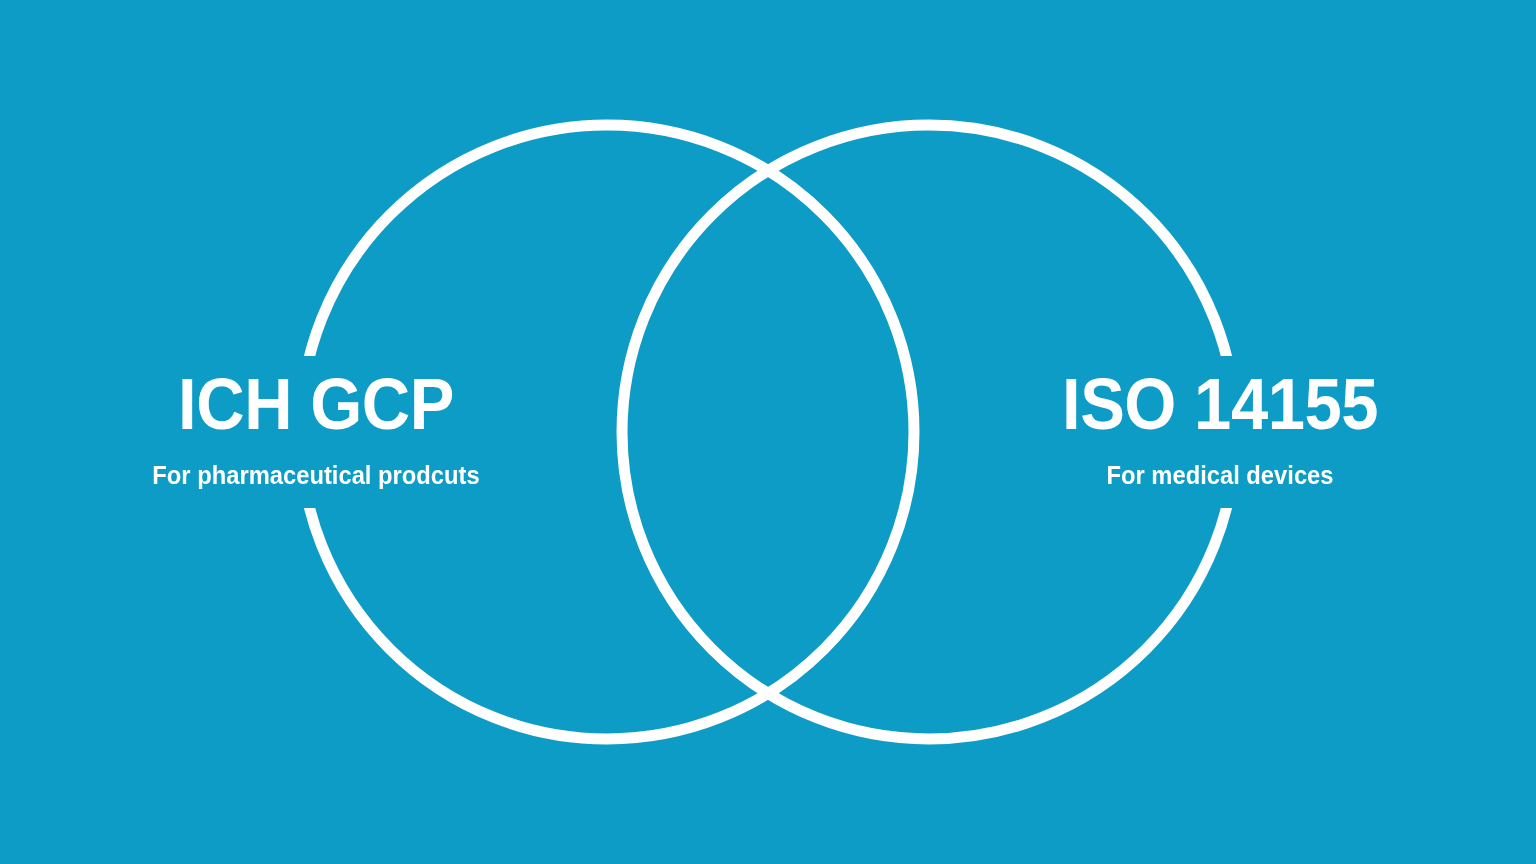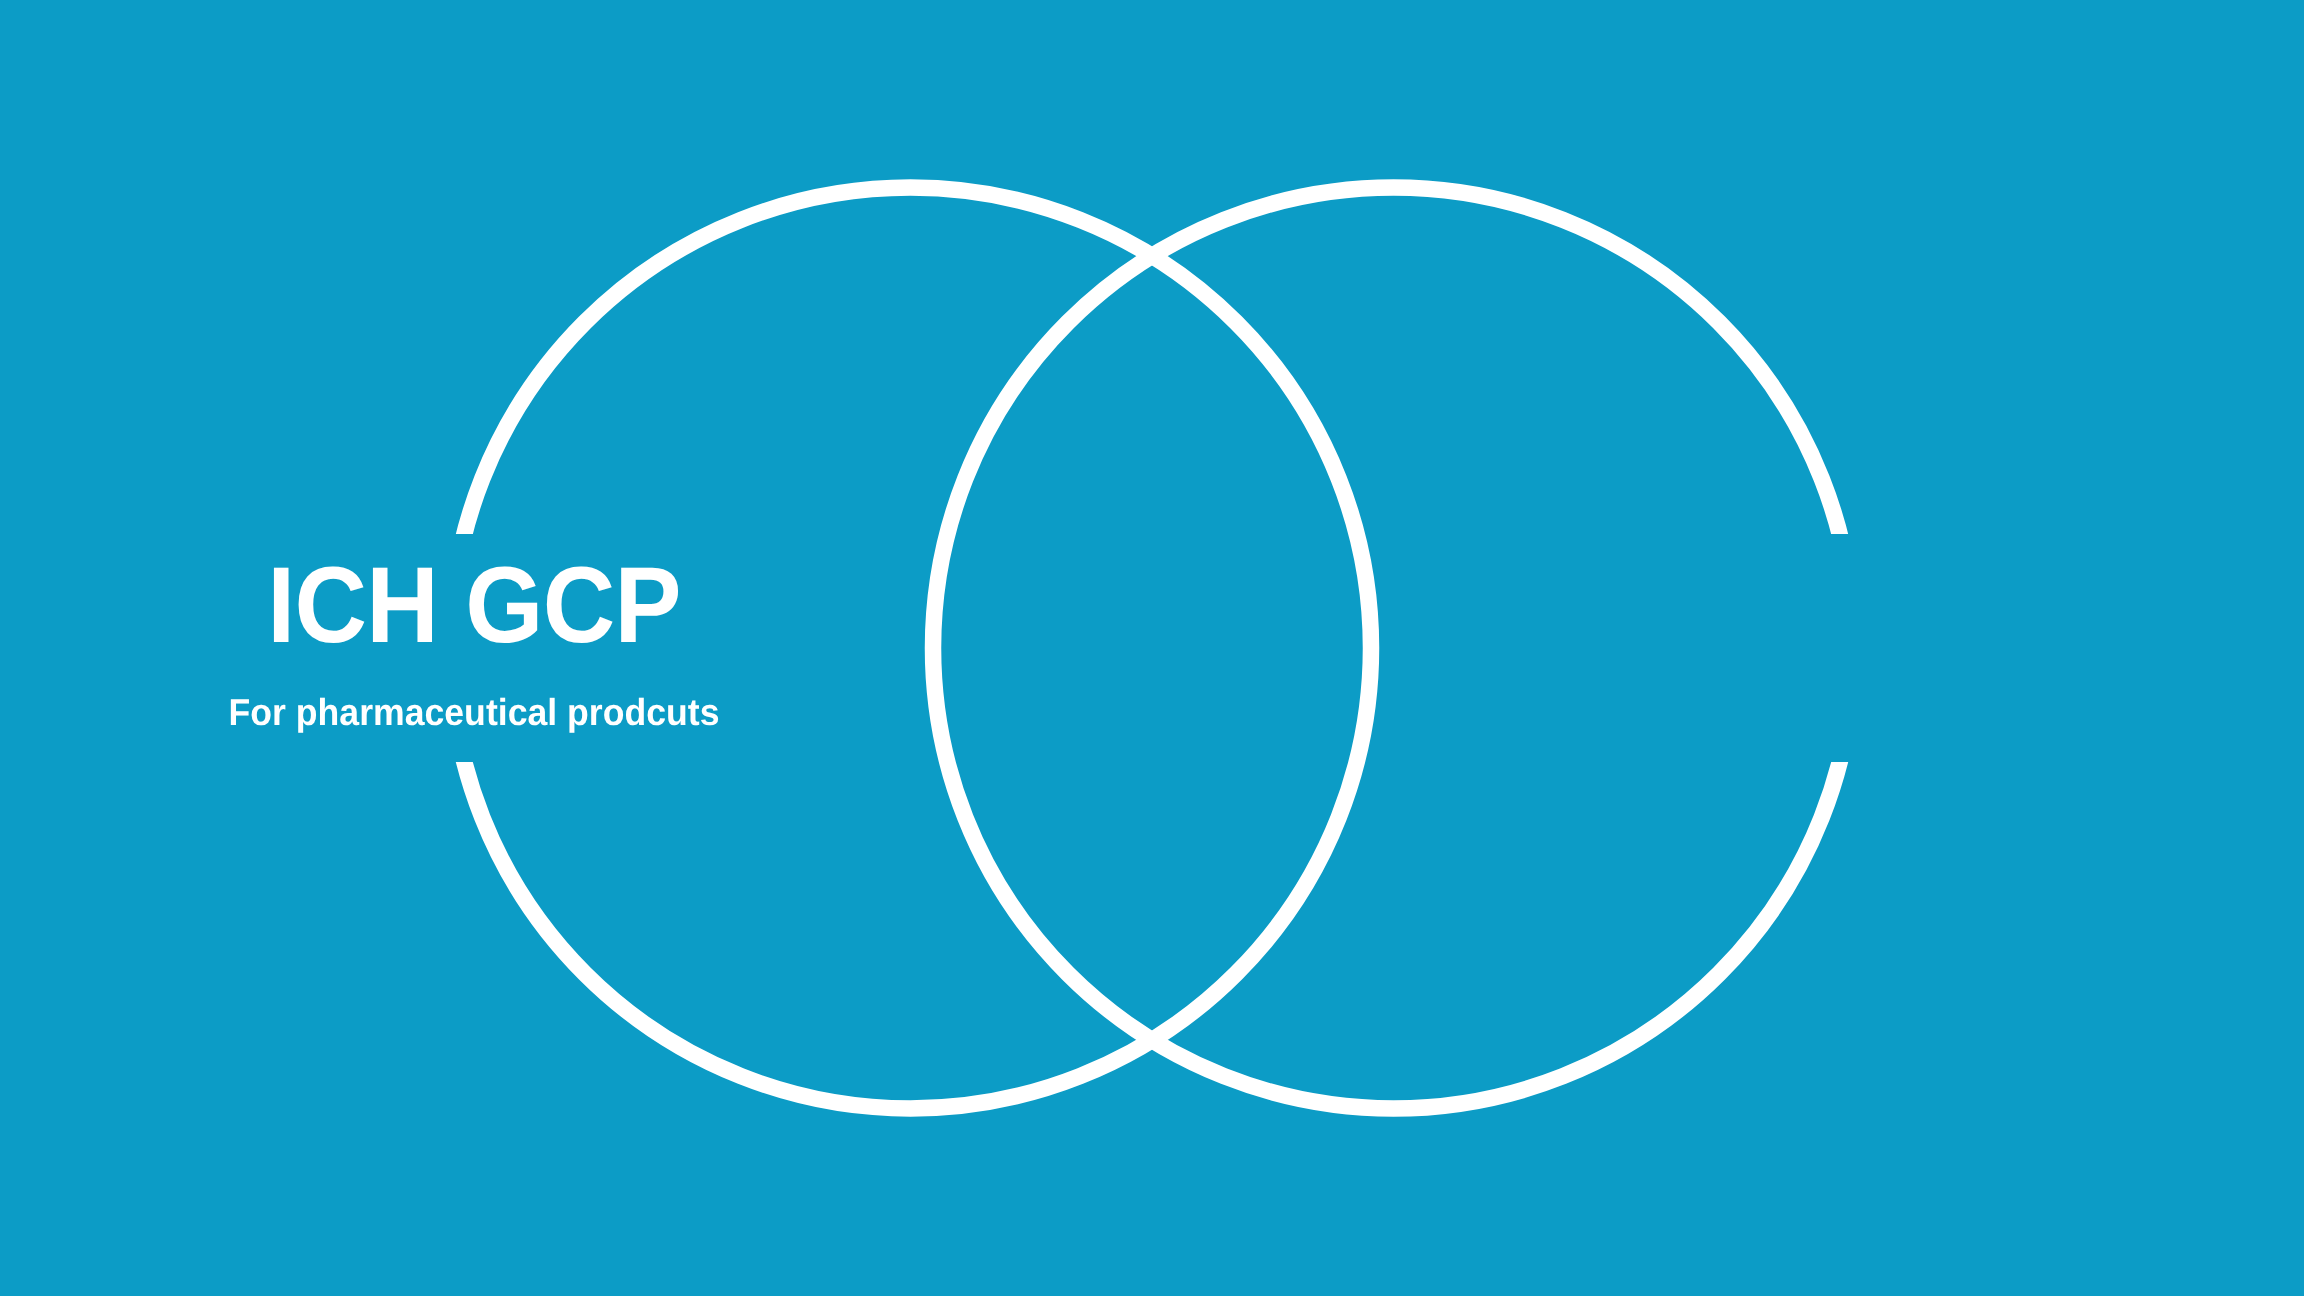--- a/index.html
+++ b/index.html
@@ -89,14 +89,18 @@
       <circle cx="607" cy="432" r="307"></circle>
       <circle cx="929" cy="432" r="307"></circle>
     </g>
   </svg>
 
   <div class="label-group label-left">
     <div class="label-title">ICH GCP</div>
     <div class="label-sub">For pharmaceutical prodcuts</div>
   </div>
 
+  <div class="label-group label-right">
+    <div class="label-title">ISO 14155</div>
+    <div class="label-sub">For medical devices</div>
+  </div>
 
 </div>
 
 </body></html>

